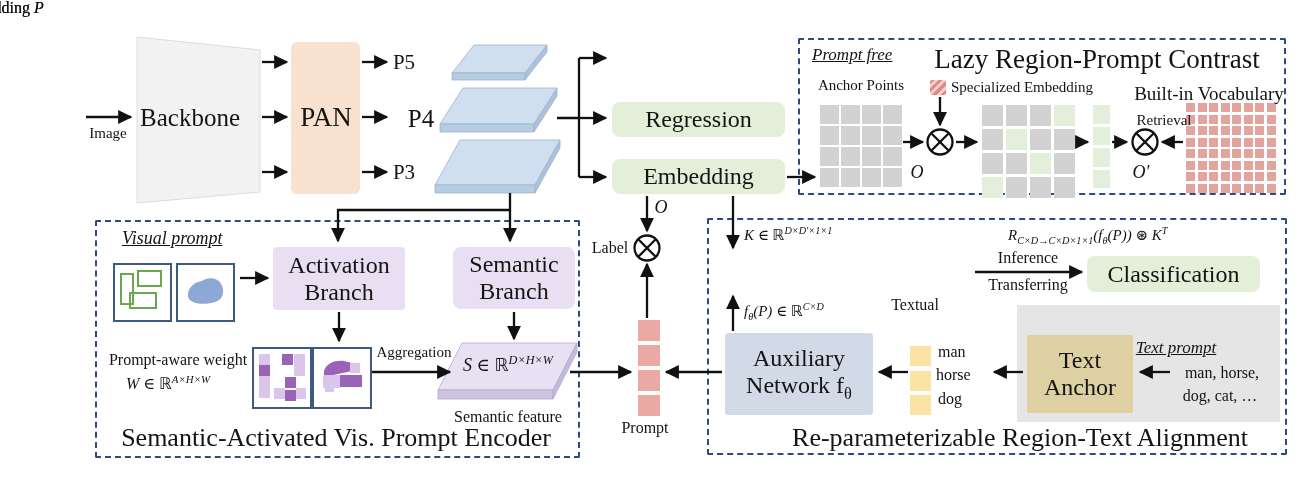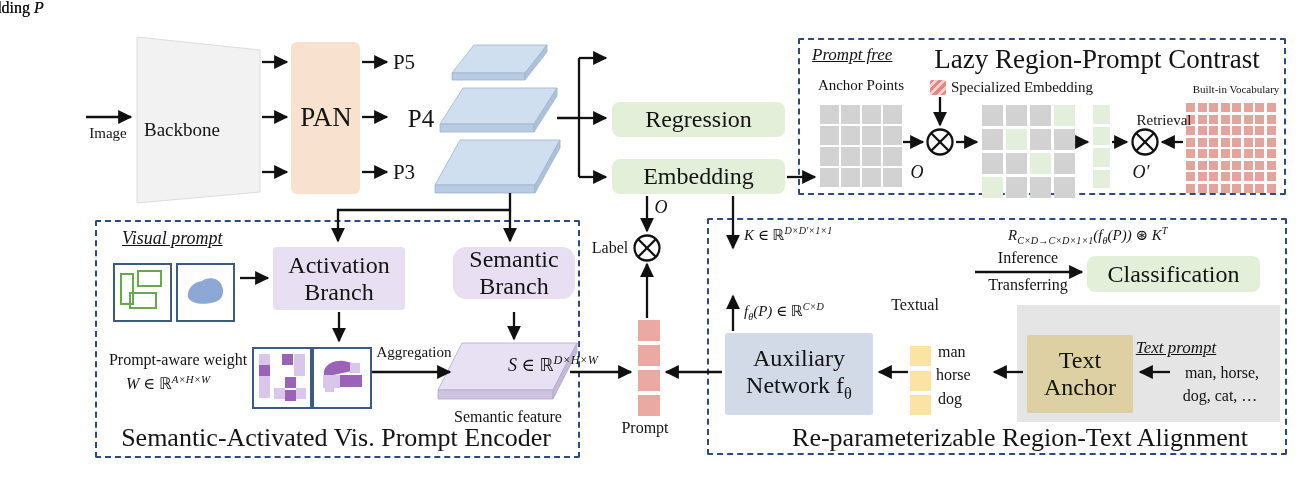--- a/index.html
+++ b/index.html
@@ -118,21 +118,21 @@
     <span>Regression</span>
     </div>
   <div class="bx" style="left:612px;top:159px;width:173px;height:35px;background:var(--box-green);border-radius:8px;font-size:24px;">
     <span>Embedding</span>
     </div>
 
   <div class="bx" style="left:273px;top:247px;width:132px;height:63px;background:var(--box-purple);border-radius:4px;font-size:24px;">
     <div>Activation</div>
     <div>Branch</div>
     </div>
-  <div class="bx" style="left:453px;top:247px;width:122px;height:52px;background:var(--box-purple);border-radius:13px;font-size:24px;">
+  <div class="bx" style="left:453px;top:247px;width:122px;height:62px;background:var(--box-purple);border-radius:8px;font-size:24px;">
     <div>Semantic</div>
     <div>Branch</div>
     </div>
 
   <div class="bx" style="left:1087px;top:256px;width:173px;height:36px;background:var(--box-green);border-radius:8px;font-size:24px;">
     <span>Classification</span>
     </div>
   <div class="bx" style="left:725px;top:333px;width:148px;height:82px;background:var(--box-bluegray);border-radius:3px;font-size:24px;">
     <div>Auxiliary</div>
     <div class="formula" style="font-style:normal;">Network f<sub>θ</sub></div>
@@ -298,45 +298,45 @@
     <svg width="52" height="54">
       <path d="M10,22 C12,14 22,11 30,12 L38,14 L38,22 L10,28 Z" fill="var(--purple-dark)"></path>
       <rect x="36" y="14" width="10" height="10" fill="var(--purple-light)"></rect>
       <rect x="9" y="26" width="17" height="13" fill="var(--purple-light)"></rect>
       <rect x="26" y="26" width="22" height="12" fill="var(--purple-dark)"></rect>
       <rect x="11" y="38" width="9" height="5" fill="var(--purple-light)"></rect>
     </svg>
   </div>
 
   <div class="t" style="left:108px;top:126px;font-size:15px;">Image</div>
-  <div class="t" style="left:182px;top:105px;font-size:19px;margin-top:15px;">Backbone</div>
+  <div class="t" style="left:190px;top:105px;font-size:25px;">Backbone</div>
   <div class="t" style="left:326px;top:103px;font-size:27px;">PAN</div>
   <div class="t" style="left:404px;top:51px;font-size:21px;">P5</div>
   <div class="t" style="left:421px;top:106px;font-size:25px;">P4</div>
   <div class="t" style="left:404px;top:161px;font-size:21px;">P3</div>
 
   <div class="tl tag" style="left:812px;top:46px;font-size:17px;">Prompt free</div>
   <div class="t" style="left:1097px;top:45px;font-size:27px;">Lazy Region-Prompt Contrast</div>
   <div class="t" style="left:861px;top:78px;font-size:15px;">Anchor Points</div>
   <div class="tl" style="left:951px;top:80px;font-size:15px;">Specialized Embedding</div>
-  <div class="t" style="left:1236px;top:84px;font-size:11px;">Built-in Vocabulary</div>
+  <div class="t" style="left:1209px;top:84px;font-size:19px;">Built-in Vocabulary</div>
   <div class="t" style="left:1164px;top:113px;font-size:15px;">Retrieval</div>
   <div class="t formula" style="left:917px;top:163px;font-size:18px;">O</div>
   <div class="t formula" style="left:1141px;top:163px;font-size:18px;">O′</div>
 
   <div class="t formula" style="left:661px;top:198px;font-size:18px;">O</div>
   <div class="t" style="left:610px;top:240px;font-size:16px;">Label</div>
   <div class="t" style="left:645px;top:420px;font-size:16px;">Prompt</div>
   <div class="t formula" style="font-style:normal;">Embedding <i>P</i></div>
 
   <div class="tl tag" style="left:122px;top:229px;font-size:18px;">Visual prompt</div>
   <div class="t" style="left:178px;top:352px;font-size:16px;">Prompt-aware weight</div>
   <div class="t formula" style="left:168px;top:374px;font-size:16px;">W ∈ ℝ<sup>A×H×W</sup></div>
   <div class="t" style="left:414px;top:345px;font-size:15px;">Aggregation</div>
-  <div class="t formula" style="left:508px;top:354px;font-size:18px;margin-left:45px;">S ∈ ℝ<sup>D×H×W</sup></div>
+  <div class="t formula" style="left:508px;top:354px;font-size:18px;">S ∈ ℝ<sup>D×H×W</sup></div>
   <div class="t" style="left:508px;top:409px;font-size:16px;">Semantic feature</div>
   <div class="t" style="left:336px;top:424px;font-size:26px;">Semantic-Activated Vis. Prompt Encoder</div>
 
   <div class="tl formula" style="left:744px;top:226px;font-size:15px;">K ∈ ℝ<sup>D×D′×1×1</sup></div>
   <div class="tl formula" style="left:1008px;top:226px;font-size:15px;">R<sub>C×D→C×D×1×1</sub>(f<sub>θ</sub>(P)) ⊛ K<sup>T</sup></div>
   <div class="t" style="left:1028px;top:250px;font-size:16px;">Inference</div>
   <div class="t" style="left:1028px;top:277px;font-size:16px;">Transferring</div>
   <div class="tl formula" style="left:744px;top:302px;font-size:15px;">f<sub>θ</sub>(P) ∈ ℝ<sup>C×D</sup></div>
   <div class="t" style="left:915px;top:297px;font-size:16px;">Textual</div>
   <div class="t formula" style="font-style:normal;">Embedding <i>P</i></div>

